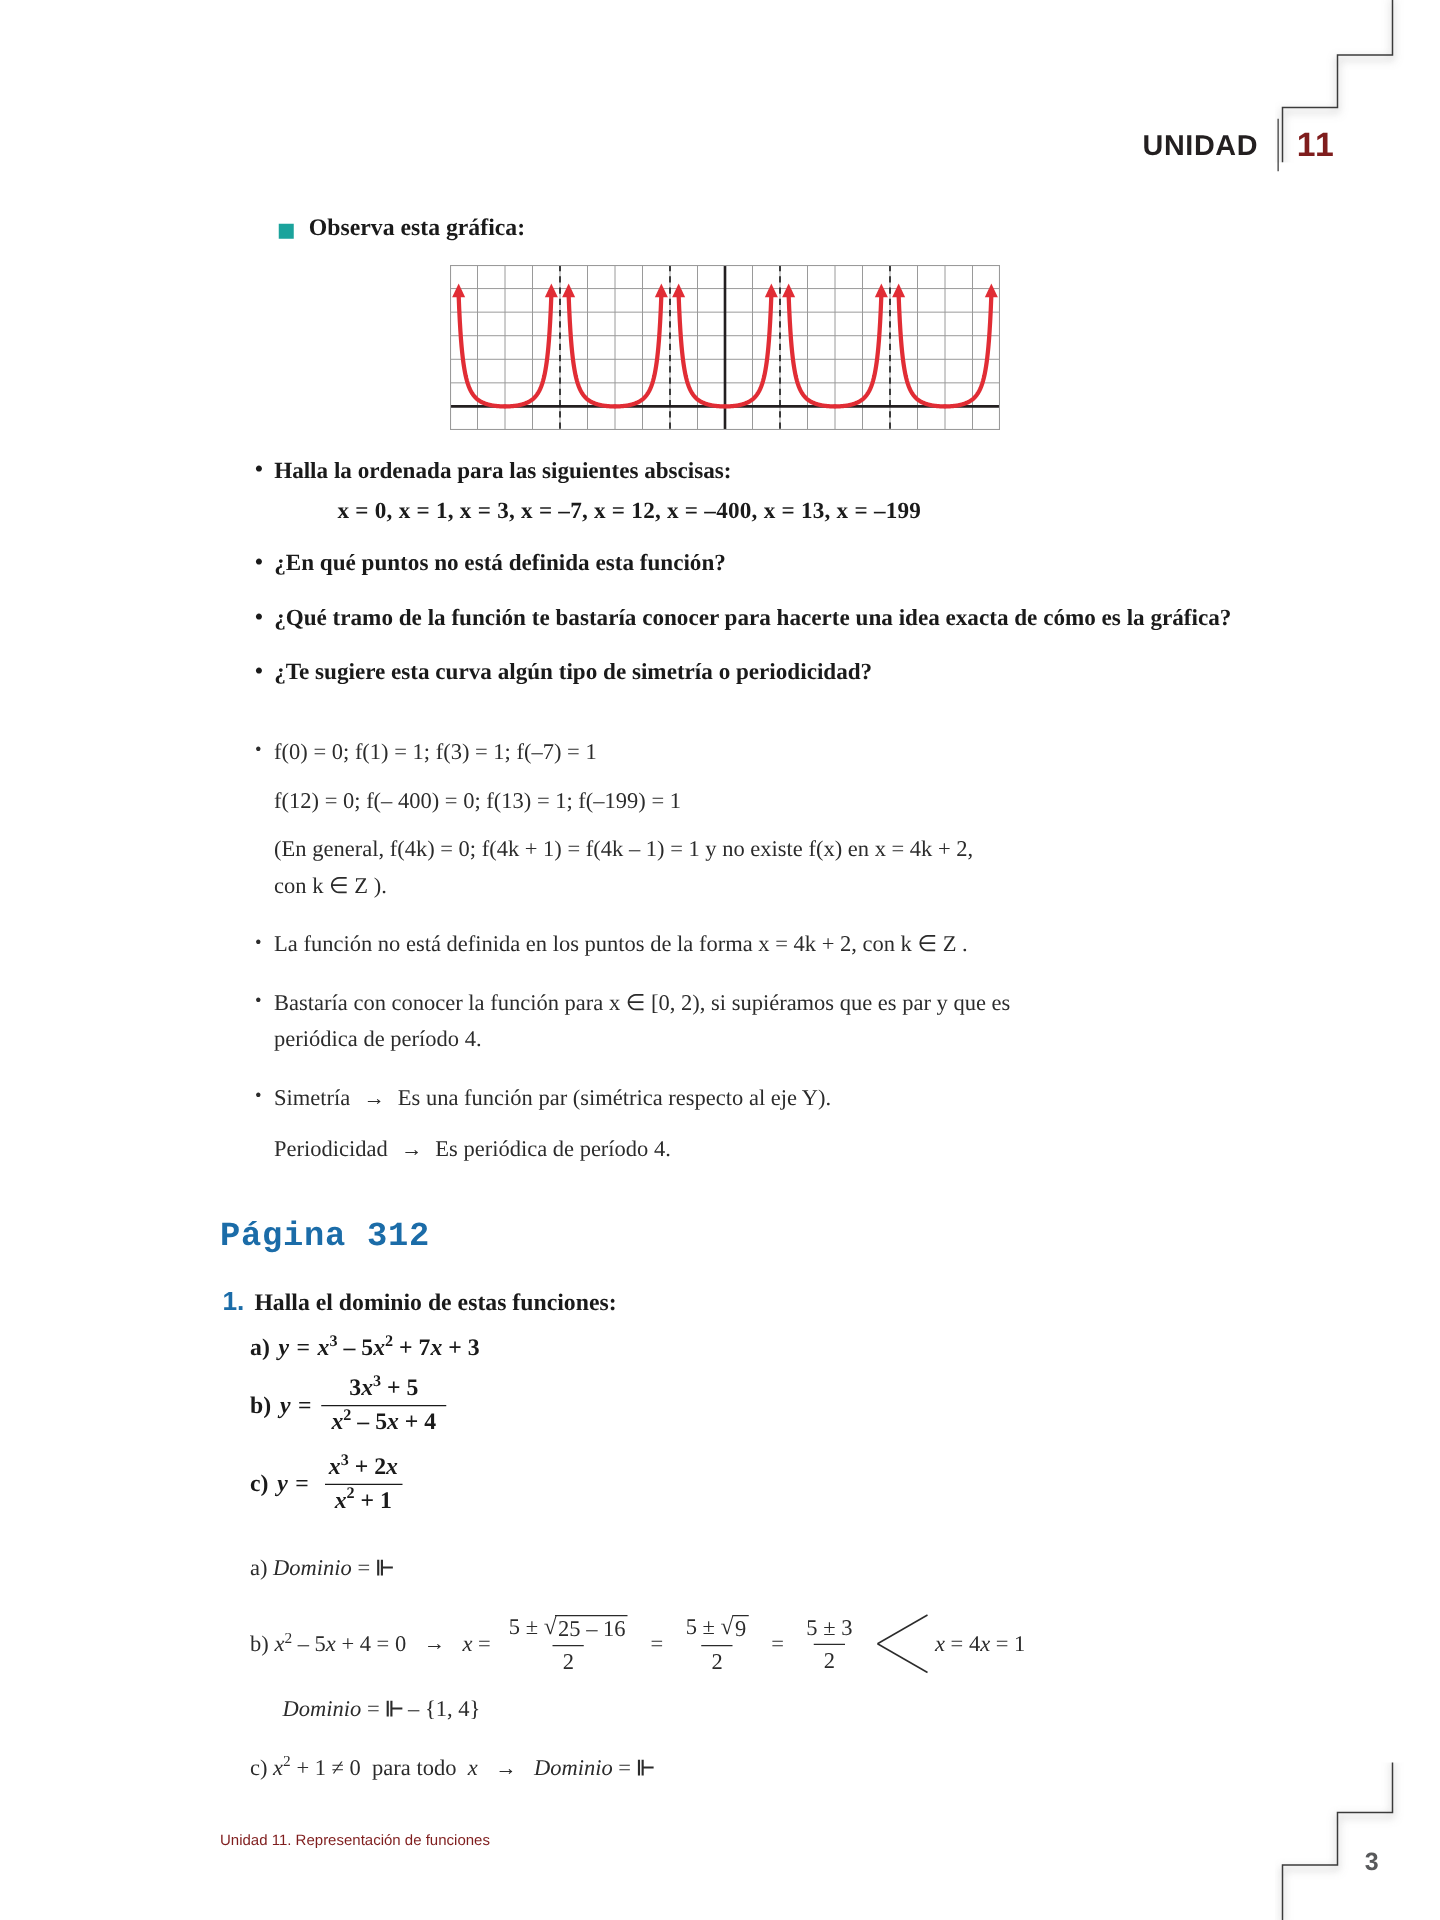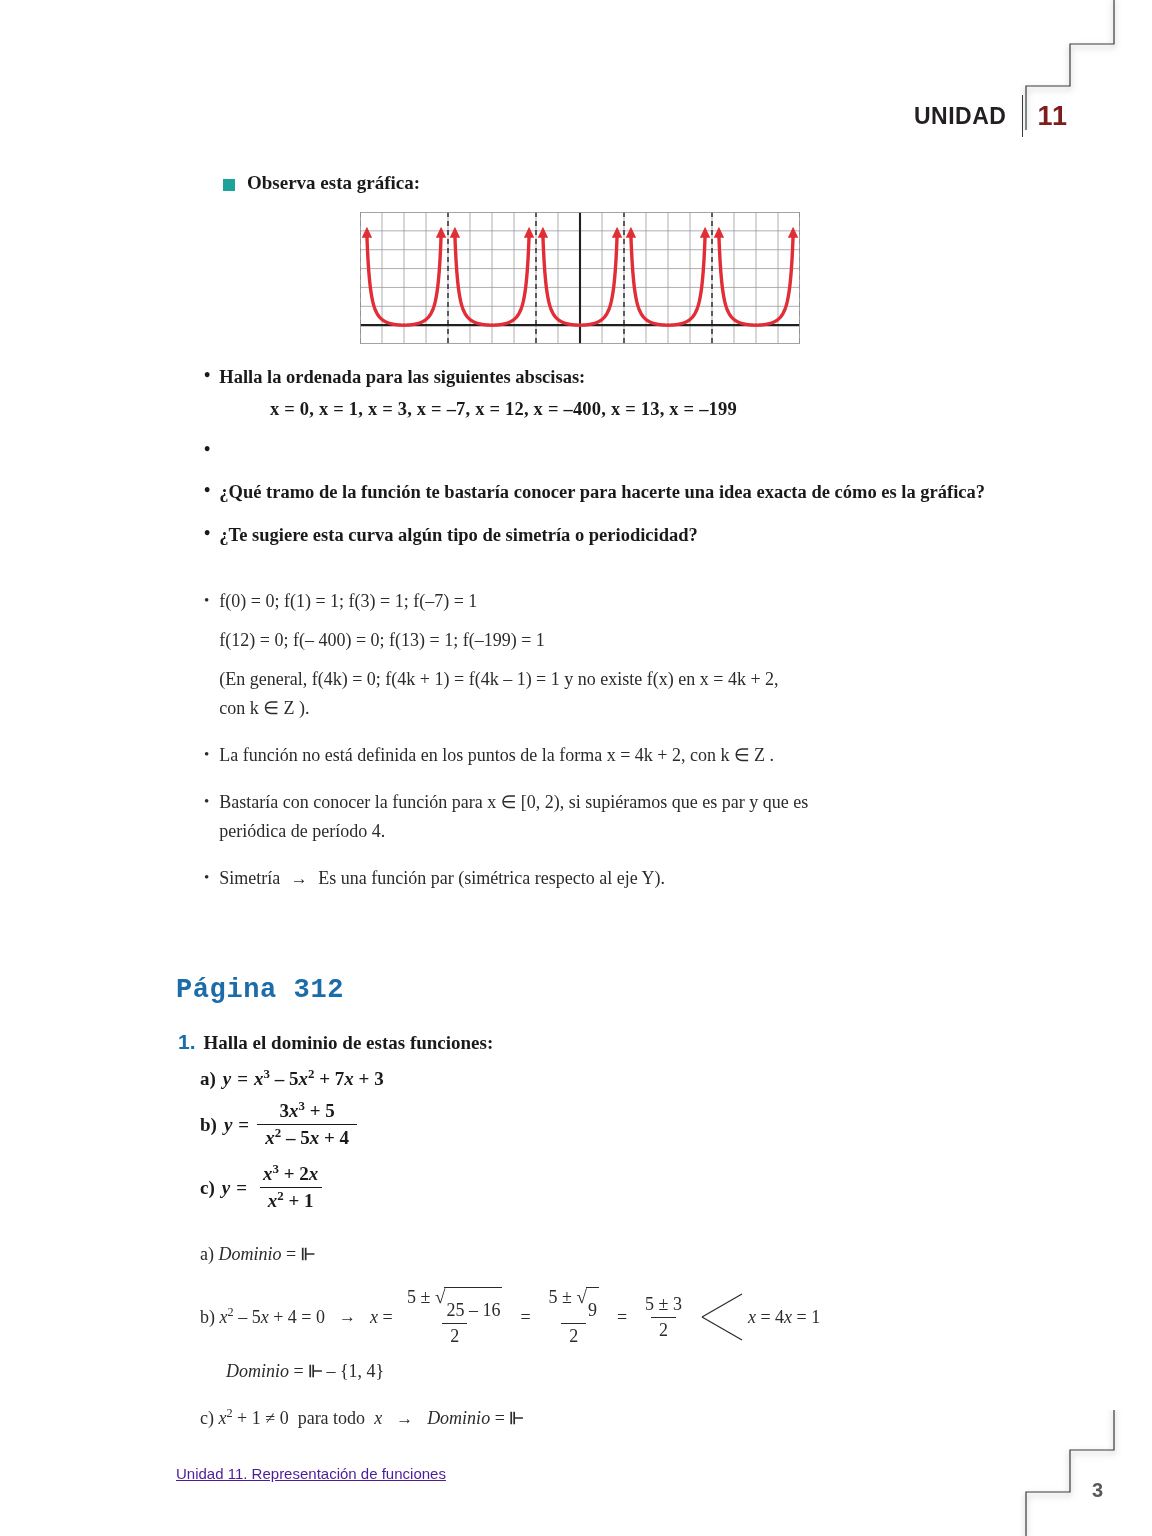--- a/index.html
+++ b/index.html
@@ -120,30 +120,30 @@
   .frac.light .den{border-top:1.1px solid #2b2b2b;}
 
   
   .ans1{position:absolute;left:200px;top:1244px;width:800px;
         font-family:"Liberation Serif",serif;font-size:18px;color:#2b2b2b;}
   .ans-line{display:flex;align-items:center;margin-bottom:0;}
   .ans-gap{height:22px;}
 
   .sqrt{display:inline-flex;align-items:stretch;}
   .sqrt .rad{font-size:19px;line-height:1;margin-right:-1px;}
-  .sqrt .under{border-top:1.1px solid #2b2b2b;padding:12px 2px 0 2px;}
+  .sqrt .under{border-top:1.1px solid #2b2b2b;padding:0 2px 0 2px;}
 
   .brace-branch{display:inline-flex;align-items:center;margin-left:8px;}
   .branch-vals{display:flex;flex-direction:row;justify-content:center;
                 margin-left:4px;line-height:1.9;}
 
   
   .footer{
     position:absolute;left:176px;top:1465px;
-    font-family:"Liberation Sans",sans-serif;font-size:15px;color:#4c1d95;text-decoration:underline;
+    font-family:"Liberation Sans",sans-serif;font-size:12px;color:#7f1d1d;
   }
   .page-num{
     position:absolute;right:49px;bottom:34px;
     font-family:"Liberation Sans",sans-serif;font-weight:bold;font-size:20px;
     color:#58595b;
   }
   sup{font-size:.68em;vertical-align:super;line-height:0;}
 </style>
 </head>
 <body>
@@ -256,20 +256,21 @@
     <span class="q-dot">•</span>
     <span>Halla la ordenada para las siguientes abscisas:</span>
   </div>
 
   <div class="q-abscissas" style="margin-top:-8px;">
     <span>x = 0,  x = 1,  x = 3,  x = –7,  x = 12,  x = –400,  x = 13,  x = –199</span>
   </div>
 
   <div class="q-item">
     <span class="q-dot">•</span>
+    <span>¿En qué puntos no está definida esta función?</span>
   </div>
 
   <div class="q-item">
     <span class="q-dot">•</span>
     <span>¿Qué tramo de la función te bastaría conocer para hacerte una idea exacta de cómo es la gráfica?</span>
   </div>
 
   <div class="q-item">
     <span class="q-dot">•</span>
     <span>¿Te sugiere esta curva algún tipo de simetría o periodicidad?</span>
@@ -313,20 +314,25 @@
 
   <div class="a-item">
     <span class="a-dot">•</span>
     <div class="a-body">
       <div class="a-line">
         <span>Simetría</span>
         <span class="arrow">→</span>
         <span>Es una función par (simétrica respecto al eje  Y).</span>
       </div>
       <div style="height:12px"></div>
+      <div class="a-line">
+        <span>Periodicidad</span>
+        <span class="arrow">→</span>
+        <span>Es periódica de período 4.</span>
+      </div>
     </div>
   </div>
 </div>
 
 <div class="page-heading">Página 312</div>
 
 <div class="ex-row">
   <span class="ex-num">1.</span>
   <span class="ex-text">Halla el dominio de estas funciones:</span>
 </div>

